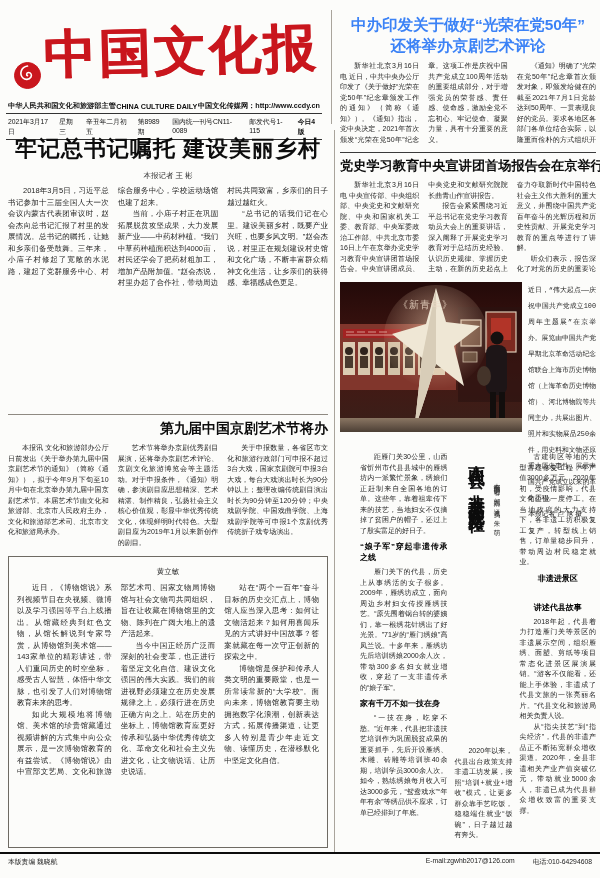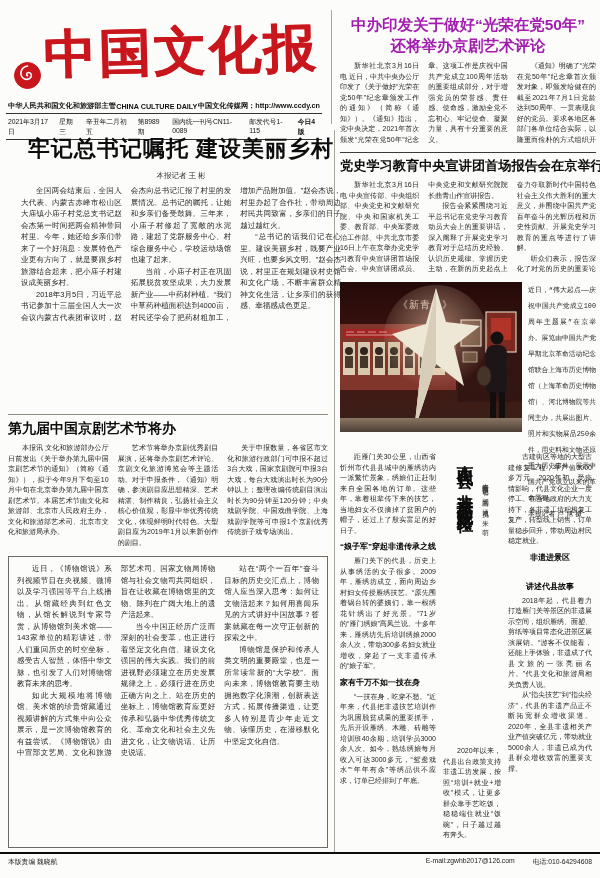--- a/index.html
+++ b/index.html
@@ -19,23 +19,23 @@
   }
   .mast-info{display:flex;justify-content:space-between;font-size:7.2px;font-weight:bold;color:#111;}
   .mast-date{display:flex;gap:8px;font-size:6.8px;color:#111;
     border-top:1px solid #333;border-bottom:1px solid #333;padding:2.5px 2px;}
   .mast-date .right{margin-left:auto;font-weight:bold;}
   .vline{border-left:1px solid #a9a49c;width:0;}
   .hrule{border-top:1px solid #8f8a82;height:0;}
   .hrule-dark{border-top:1px solid #3a3a3a;height:0;}
   
   .head-xl{font-size:22px;font-weight:bold;color:#0d0d0d;text-align:center;letter-spacing:1px;white-space:nowrap;}
-  .head-lg{font-size:15.5px;font-weight:bold;color:#a21caf;text-align:center;line-height:21px;}
+  .head-lg{font-size:15.5px;font-weight:bold;color:#3b82f6;text-align:center;line-height:21px;}
   .head-md{font-size:13.2px;font-weight:bold;color:#0d0d0d;text-align:center;white-space:nowrap;}
-  .head-opera{font-size:14px;font-weight:bold;color:#0d0d0d;text-align:left;}
+  .head-opera{font-size:14px;font-weight:bold;color:#0d0d0d;text-align:right;}
   .head-museum{font-size:16px;font-weight:bold;color:#0d0d0d;text-align:center;white-space:nowrap;}
   .byline{font-size:7.5px;color:#333;text-align:center;}
   
   .col3{column-count:3;column-gap:9px;text-align:justify;overflow:hidden;}
   .bt{font-size:7.5px;line-height:11.5px;color:#252525;}
   .bt-sm{font-size:7px;line-height:10.5px;color:#252525;}
   p{margin:0;text-indent:2em;}
   .subhead{font-weight:bold;font-size:8px;line-height:11px;margin:5px 0 4px;text-indent:0;color:#000;}
   .subhead.center{text-align:center;}
   
@@ -199,54 +199,54 @@
       </svg>
       <div class="caption-col">
         <div class="caption">近日，“伟大起点——庆祝中国共产党成立100周年主题展”在京举办。展览由中国共产党早期北京革命活动纪念馆联合上海市历史博物馆（上海革命历史博物馆）、河北博物院等共同主办，共展出图片、照片和实物展品250余件，用史料和文物还原重大历史事件，展示中国共产党成立以来的革命历程。</div>
         <div class="credit">本报记者 卢 旭 摄</div>
       </div>
     </div>
   </div>
 
   <div class="abs vline" style="left:334px;top:130px;height:722px;"></div>
 
-  <div class="abs" style="left:21px;top:134px;width:320px;">
+  <div class="abs" style="left:8px;top:134px;width:320px;">
     <div class="head-xl">牢记总书记嘱托 建设美丽乡村</div>
     <div class="byline" style="margin:7px 0 4px;">本报记者 王 彬</div>
     <div class="col3 bt" style="height:224px;">
-      <p>全国两会结束后，全国人大代表、内蒙古赤峰市松山区大庙镇小庙子村党总支书记赵会杰第一时间把两会精神带回村里。今年，她还给乡亲们带来了一个好消息：发展特色产业更有方向了，就是要跟乡村旅游结合起来，把小庙子村建设成美丽乡村。</p>
       <p>2018年3月5日，习近平总书记参加十三届全国人大一次会议内蒙古代表团审议时，赵会杰向总书记汇报了村里的发展情况。总书记的嘱托，让她和乡亲们备受鼓舞。三年来，小庙子村修起了宽敞的水泥路，建起了党群服务中心、村综合服务中心，学校运动场馆也建了起来。</p>
       <p>当前，小庙子村正在巩固拓展脱贫攻坚成果，大力发展新产业——中药材种植。“我们中草药种植面积达到4000亩，村民还学会了把药材粗加工，增加产品附加值。”赵会杰说，村里办起了合作社，带动周边村民共同致富，乡亲们的日子越过越红火。</p>
       <p>“总书记的话我们记在心里。建设美丽乡村，既要产业兴旺，也要乡风文明。”赵会杰说，村里正在规划建设村史馆和文化广场，不断丰富群众精神文化生活，让乡亲们的获得感、幸福感成色更足。</p>
     </div>
   </div>
 
   <div class="abs hrule" style="left:8px;top:414px;width:320px;"></div>
 
   <div class="abs" style="left:8px;top:420px;width:320px;">
     <div class="head-opera">第九届中国京剧艺术节将办</div>
     <div class="col3 bt-sm" style="height:110px;margin-top:5px;">
       <p>本报讯 文化和旅游部办公厅日前发出《关于举办第九届中国京剧艺术节的通知》（简称《通知》），拟于今年9月下旬至10月中旬在北京举办第九届中国京剧艺术节。本届艺术节由文化和旅游部、北京市人民政府主办，文化和旅游部艺术司、北京市文化和旅游局承办。</p>
       <p>艺术节将举办京剧优秀剧目展演，还将举办京剧艺术评论、京剧文化旅游博览会等主题活动。对于申报条件，《通知》明确，参演剧目应思想精深、艺术精湛、制作精良，弘扬社会主义核心价值观，彰显中华优秀传统文化，体现鲜明时代特色。大型剧目应为2019年1月以来新创作的剧目。</p>
       <p>关于申报数量，各省区市文化和旅游行政部门可申报不超过3台大戏，国家京剧院可申报3台大戏，每台大戏演出时长为90分钟以上；整理改编传统剧目演出时长为90分钟至120分钟；中央戏剧学院、中国戏曲学院、上海戏剧学院等可申报1个京剧优秀传统折子戏专场演出。</p>
     </div>
   </div>
 
   <div class="abs museum-box" style="left:8px;top:556px;width:302px;height:278px;">
+    <div class="byline" style="margin:4px 0 5px;">黄立敏</div>
     <div class="col3 bt" style="height:236px;">
       <p>近日，《博物馆说》系列视频节目在央视频、微博以及学习强国等平台上线播出。从馆藏经典到红色文物，从馆长解说到专家导赏，从博物馆到美术馆——143家单位的精彩讲述，带人们重回历史的时空坐标，感受古人智慧，体悟中华文脉，也引发了人们对博物馆教育未来的思考。</p>
       <p>如此大规模地将博物馆、美术馆的珍贵馆藏通过视频讲解的方式集中向公众展示，是一次博物馆教育的有益尝试。《博物馆说》由中宣部文艺局、文化和旅游部艺术司、国家文物局博物馆与社会文物司共同组织，旨在让收藏在博物馆里的文物、陈列在广阔大地上的遗产活起来。</p>
       <p>当今中国正经历广泛而深刻的社会变革，也正进行着坚定文化自信、建设文化强国的伟大实践。我们的前进视野必须建立在历史发展规律之上，必须行进在历史正确方向之上。站在历史的坐标上，博物馆教育应更好传承和弘扬中华优秀传统文化、革命文化和社会主义先进文化，让文物说话、让历史说话。</p>
       <p>站在“两个一百年”奋斗目标的历史交汇点上，博物馆人应当深入思考：如何让文物活起来？如何用喜闻乐见的方式讲好中国故事？答案就藏在每一次守正创新的探索之中。</p>
       <p>博物馆是保护和传承人类文明的重要殿堂，也是一所常读常新的“大学校”。面向未来，博物馆教育要主动拥抱数字化浪潮，创新表达方式，拓展传播渠道，让更多人特别是青少年走近文物、读懂历史，在潜移默化中坚定文化自信。</p>
     </div>
   </div>
 
   <div class="abs dx" style="left:340px;top:452px;width:256px;">
-    <div class="dx-left bt-sm" style="text-align:justify;">
+    <div class="dx-left bt-sm" style="text-align:justify;margin-left:20px;">
       <p>距雁门关30公里，山西省忻州市代县县城中的雁绣坊内一派繁忙景象，绣娘们正赶制来自全国各地的订单。这些年，靠着祖辈传下来的技艺，当地妇女不仅摘掉了贫困户的帽子，还过上了殷实富足的好日子。</p>
       <div class="subhead">“娘子军”穿起非遗传承之线</div>
       <p>雁门关下的代县，历史上从事绣活的女子很多。2009年，雁绣坊成立，面向周边乡村妇女传授雁绣技艺。“原先围着锅台转的婆姨们，靠一根绣花针绣出了好光景。”71岁的“雁门绣娘”高凤兰说。十多年来，雁绣坊先后培训绣娘2000余人次，带动300多名妇女就业增收，穿起了一支非遗传承的“娘子军”。</p>
       <div class="subhead">家有千万不如一技在身</div>
       <p>“一技在身，吃穿不愁。”近年来，代县把非遗技艺培训作为巩固脱贫成果的重要抓手，先后开设雁绣、木雕、砖雕等培训班40余期，培训学员3000余人次。如今，熟练绣娘每月收入可达3000多元，“鸳鸯戏水”“年年有余”等绣品供不应求，订单已经排到了年底。</p>
     </div>
     <div class="dx-mid">
       <div class="v-wrap">
         <div class="v-head">山西代县：非遗产品拓宽脱贫路径</div>
         <div class="v-byline">本报驻山西记者 郭志清 通讯员 朱 萌</div>

